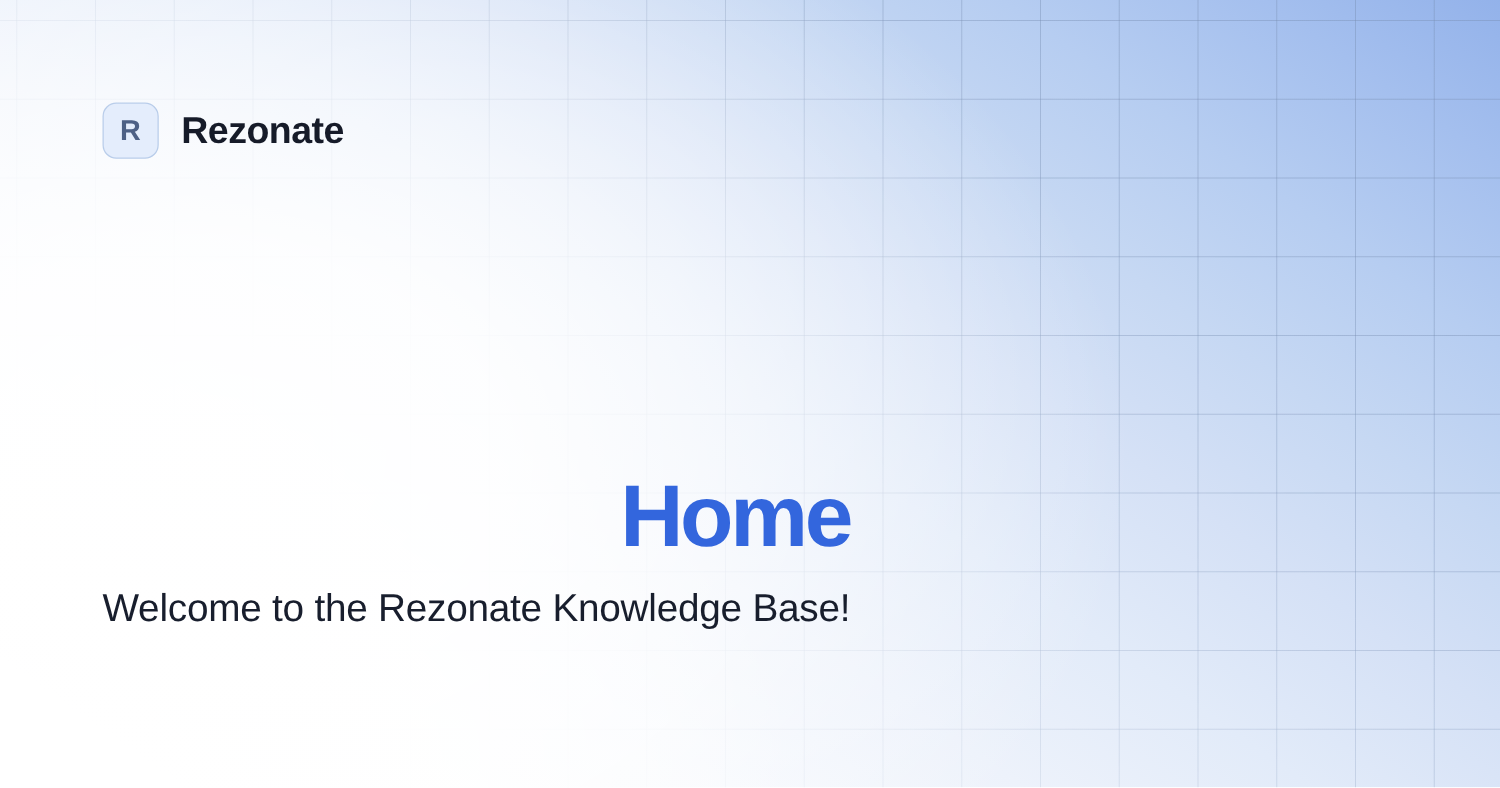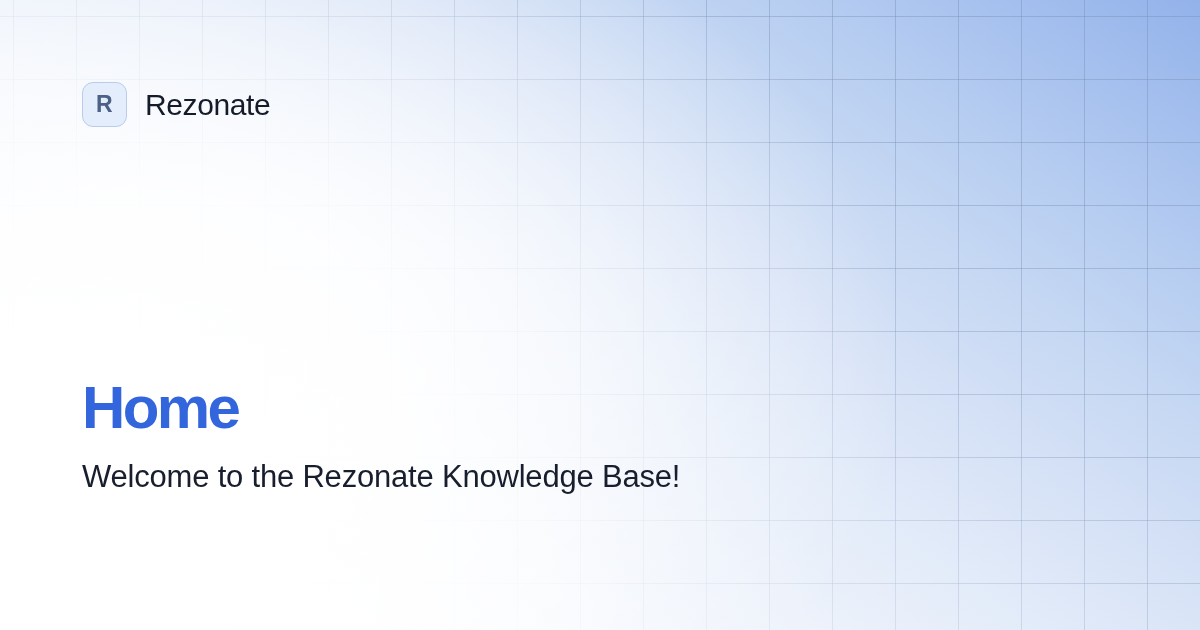--- a/index.html
+++ b/index.html
@@ -119,41 +119,42 @@
   .brand-badge-letter {
     font-size: 23px;
     font-weight: bold;
     color: #4d6085;
     line-height: 1;
     letter-spacing: 0.2px;
   }
 
   .brand-name {
     font-size: 30px;
-    font-weight: normal;
+    font-weight: bold;
     color: #161b29;
     letter-spacing: -0.4px;
     line-height: 1;
     white-space: nowrap;
   }
 
   
   .headline-block {
     position: absolute;
     left: 82px;
     top: 378px;
   }
 
   .page-title {
-    font-size: 60px;
+    font-size: 70px;
     font-weight: bold;
     color: #3366dd;
     line-height: 1;
     letter-spacing: -2.6px;
     white-space: nowrap;
+    text-align: right;
   }
 
   .page-subtitle {
     margin-top: 20px;
     font-size: 31px;
     font-weight: normal;
     color: #181e2d;
     line-height: 1.2;
     letter-spacing: -0.2px;
     white-space: nowrap;

